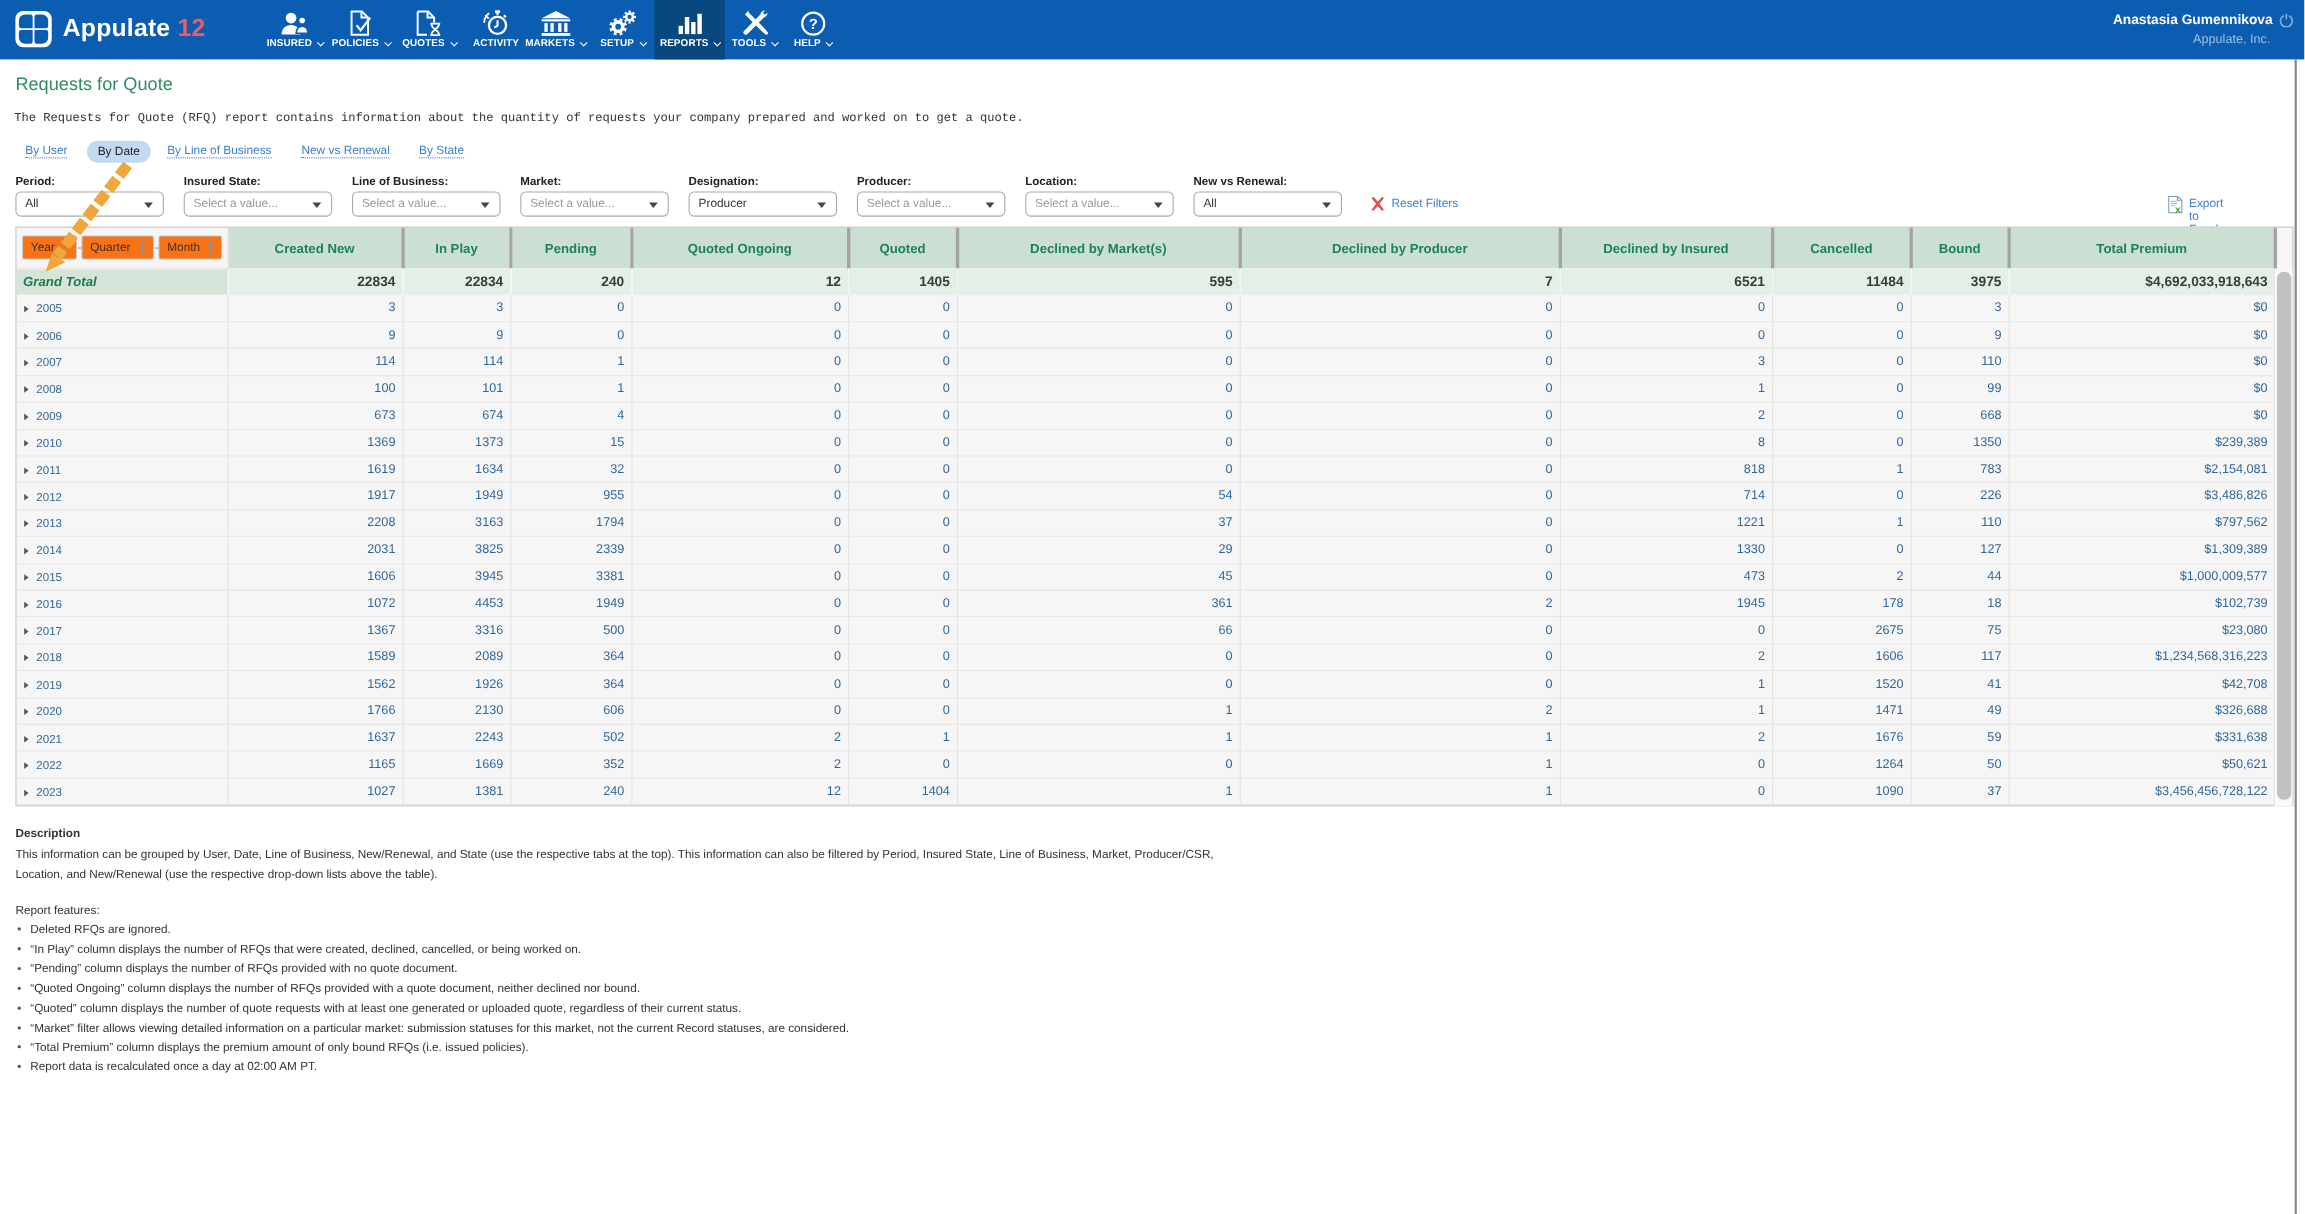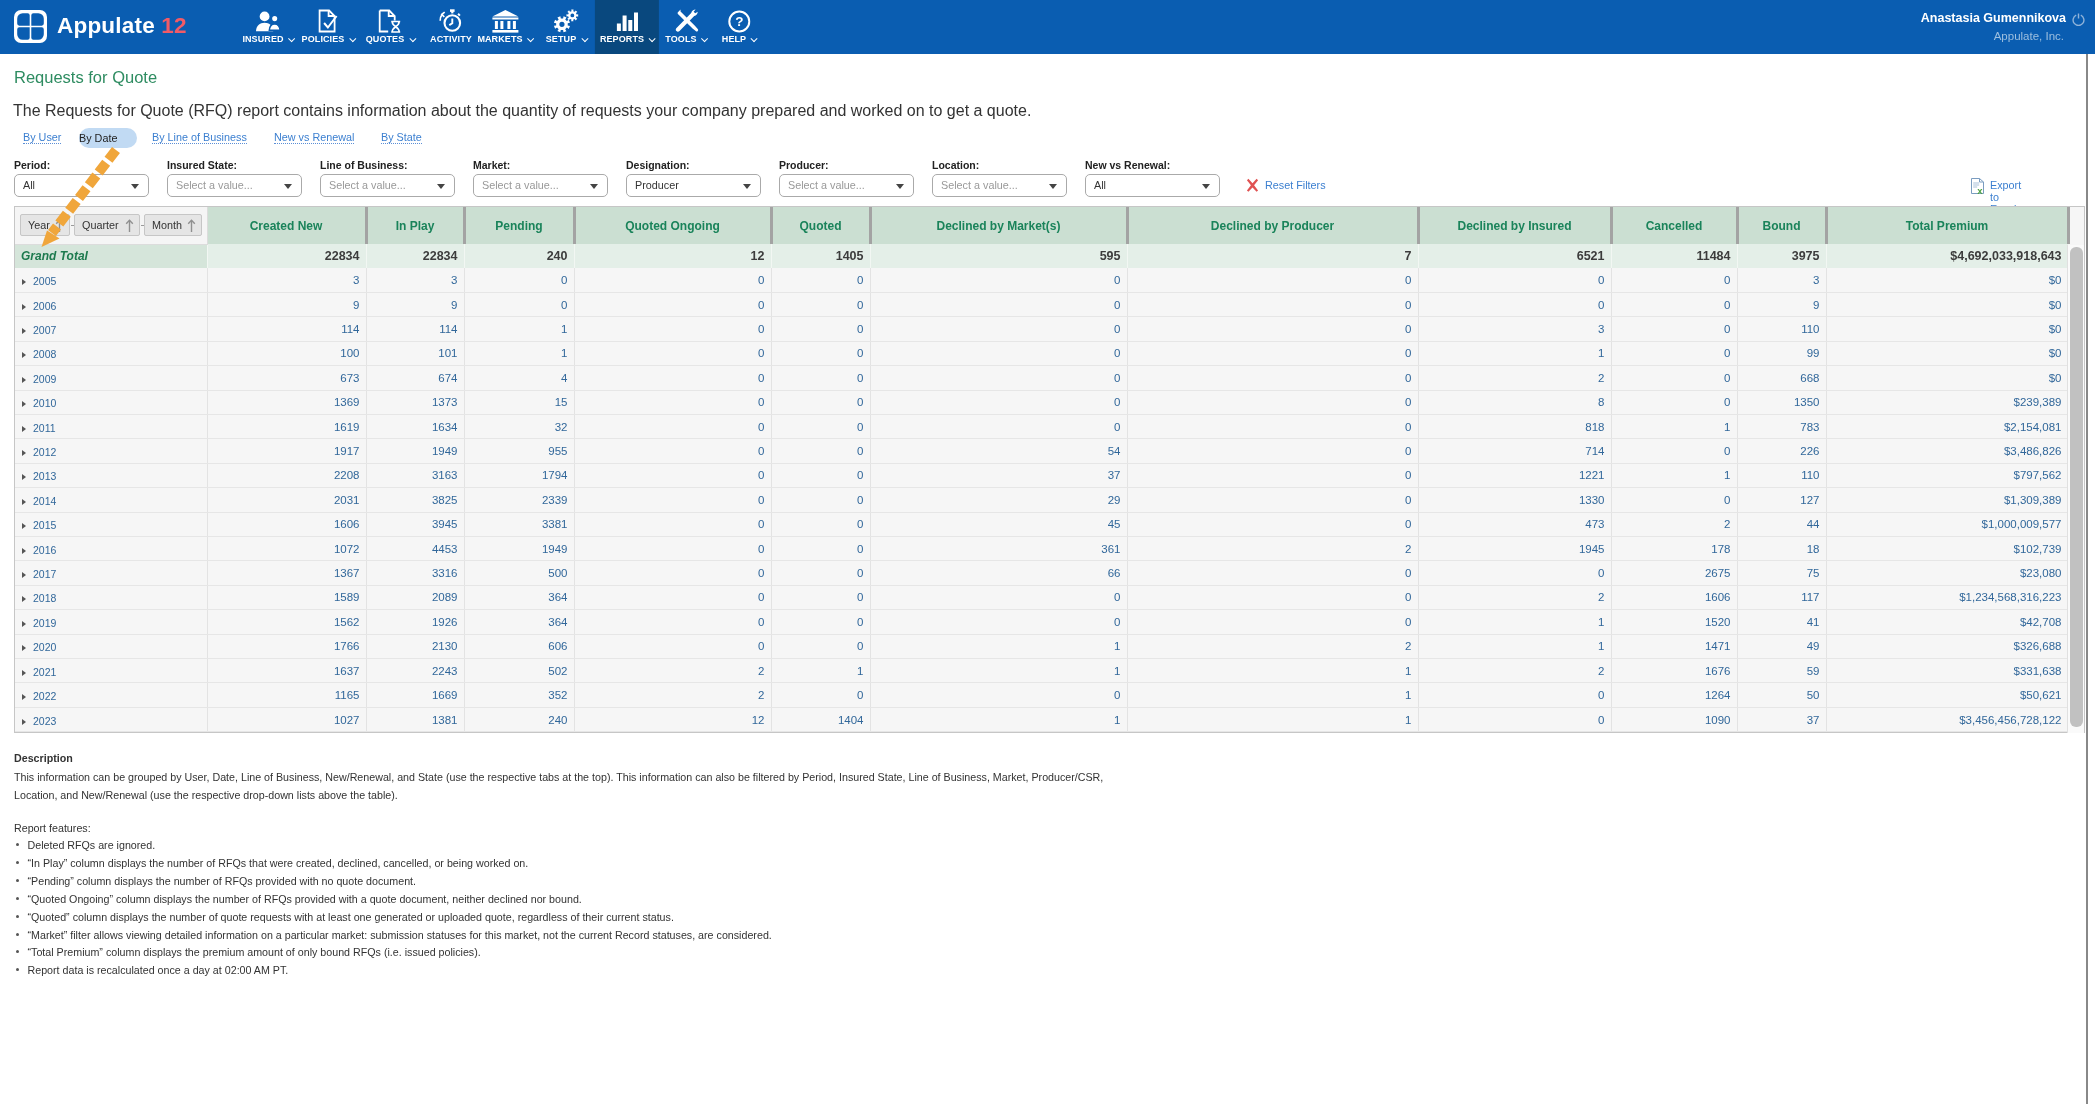--- a/index.html
+++ b/index.html
@@ -9,24 +9,24 @@
 .brand span { color:#f15b67; }
 .mi { position:absolute; top:0; height:54px; transform:translateX(-50%); text-align:center; }
 .mi.active { background:#09487e; padding:0 5px; margin:0; }
 .mic { height:33px; display:flex; align-items:flex-end; justify-content:center; padding-top:9px; }
 .mlab { font-size:9px; font-weight:bold; color:#fff; white-space:nowrap; margin-top:1px; letter-spacing:0.1px; }
 .mcar { display:inline-block; width:5px; height:5px; border:solid #fff; border-width:0 1.6px 1.6px 0; transform:rotate(45deg) translateY(-1px); margin-left:5px; margin-bottom:0; }
 .uname { position:absolute; right:29px; top:11px; font-size:12.5px; font-weight:bold; color:#fff; }
 .ucomp { position:absolute; right:31px; top:30px; font-size:11.5px; color:#9dbfdf; }
 .pwr { position:absolute; right:10px; top:12px; }
 h1 { position:absolute; left:14px; top:68px; font-size:16.5px; font-weight:normal; color:#2e8c61; }
-.intro { position:absolute; left:13px; top:102px; font-size:16px; color:#333; }
+.intro { position:absolute; left:13px; top:102px; font-size:11px; color:#333;font-family:Liberation Mono, monospace; }
 .tabs { position:absolute; left:23px; top:131px; font-size:10.8px; }
 .tab { position:absolute; color:#3b7fd0; border-bottom:1px dotted #5c8fd6; padding-bottom:0px; white-space:nowrap; }
-.pill { position:absolute; left:56px; top:-3px; width:58px; height:20px; background:#c1daf3; border-radius:10px; line-height:20px; color:#222; }
+.pill { position:absolute; left:56px; top:-3px; width:58px; height:20px; background:#c1daf3; border-radius:10px; text-align:center; line-height:20px; color:#222; }
 .fl { position:absolute; top:158.5px; font-size:10.5px; font-weight:bold; color:#222; }
 .sel { position:absolute; top:174px; width:135px; height:23px; border:1px solid #aaa; border-radius:5px; background:#fff; font-size:10.8px; color:#333; line-height:21px; padding-left:8px; }
 .sel.ph { color:#999; }
 .car { position:absolute; right:9px; top:9px; width:0; height:0; border-left:4px solid transparent; border-right:4px solid transparent; border-top:5px solid #444; }
 .reset { position:absolute; left:1265px; top:179px; font-size:10.8px; color:#3b7fd0; }
 .rx { position:absolute; left:1246px; top:178px; }
 .exp { position:absolute; left:1990px; top:179px; font-size:10.8px; color:#3b7fd0; }
 .expi { position:absolute; left:1971px; top:178px; }
 .tblwrap { position:absolute; left:14px; top:206px; width:2071px; height:527px; border:1px solid #c6c6c6; background:#f6f6f6; }
 table { border-collapse:collapse; table-layout:fixed; width:2053px; }
@@ -34,21 +34,21 @@
 thead td { height:37px; background:#cbdfd2; border-right:3px solid #a3a3a3; font-size:12px; font-weight:bold; color:#1a835a; text-align:center; }
 thead td.first { background:#f5f5f5; border-right:1px solid #dcdcdc; border-bottom:1px solid #dcdcdc; }
 tr.gt td { height:24px; background:#e4efe8; border-right:1px solid #f2f7f3; }
 td.gtl { background:#d5e5da !important; font-size:12px; font-weight:bold; color:#1d7a4e; padding-left:6px;font-style:italic; }
 td.gtv { font-size:12.5px; font-weight:bold; color:#3c3c3c; text-align:right; padding-right:6px;margin-top:44px; }
 tbody tr.d td { height:24.42px; background:#f6f6f6; border-right:1px solid #e3e3e3; border-bottom:1px solid #e6e6e6; }
 td.yc { padding-left:7px; }
 .tri { display:inline-block; width:0; height:0; border-top:3px solid transparent; border-bottom:3px solid transparent; border-left:4.5px solid #555; margin-right:7px; }
 .yl { font-size:10.5px; color:#31679a; }
 td.v { font-size:11.5px; color:#31679a; text-align:right; padding-right:6px; }
-.btn { position:absolute; background:#e5e5e5; border:1px solid #c6c6c6; border-radius:2px; height:22px; font-size:10.8px; color:#333; line-height:20px; padding-left:7px; }
+.btn { position:absolute; background:#f97316; border:1px solid #c6c6c6; border-radius:2px; height:22px; font-size:10.8px; color:#333; line-height:20px; padding-left:7px; }
 .dashm { position:absolute; width:3px; height:1.5px; background:#9a9a9a; top:224.5px; }
 .sb { position:absolute; right:0; top:38px; width:17px; height:488px; background:#fafafa; border-left:1px solid #e0e0e0; }
 .sbt { position:absolute; left:2px; top:2px; width:13px; height:480px; background:#c1c1c1; border-radius:6px; }
 .desc { position:absolute; left:0; top:0; width:2095px; }
 .dline { position:absolute; left:14px; font-size:10.7px; color:#333; white-space:nowrap; }
 .bul { position:absolute; left:27.5px; font-size:10.7px; color:#333; white-space:nowrap; }
 .dot { position:absolute; left:-12px; top:4px; width:3px; height:3px; background:#555; border-radius:50%; }
 .edge { position:absolute; left:2086px; top:54px; width:2px; height:1050px; background:#888; }
 </style></head>
 <body>

